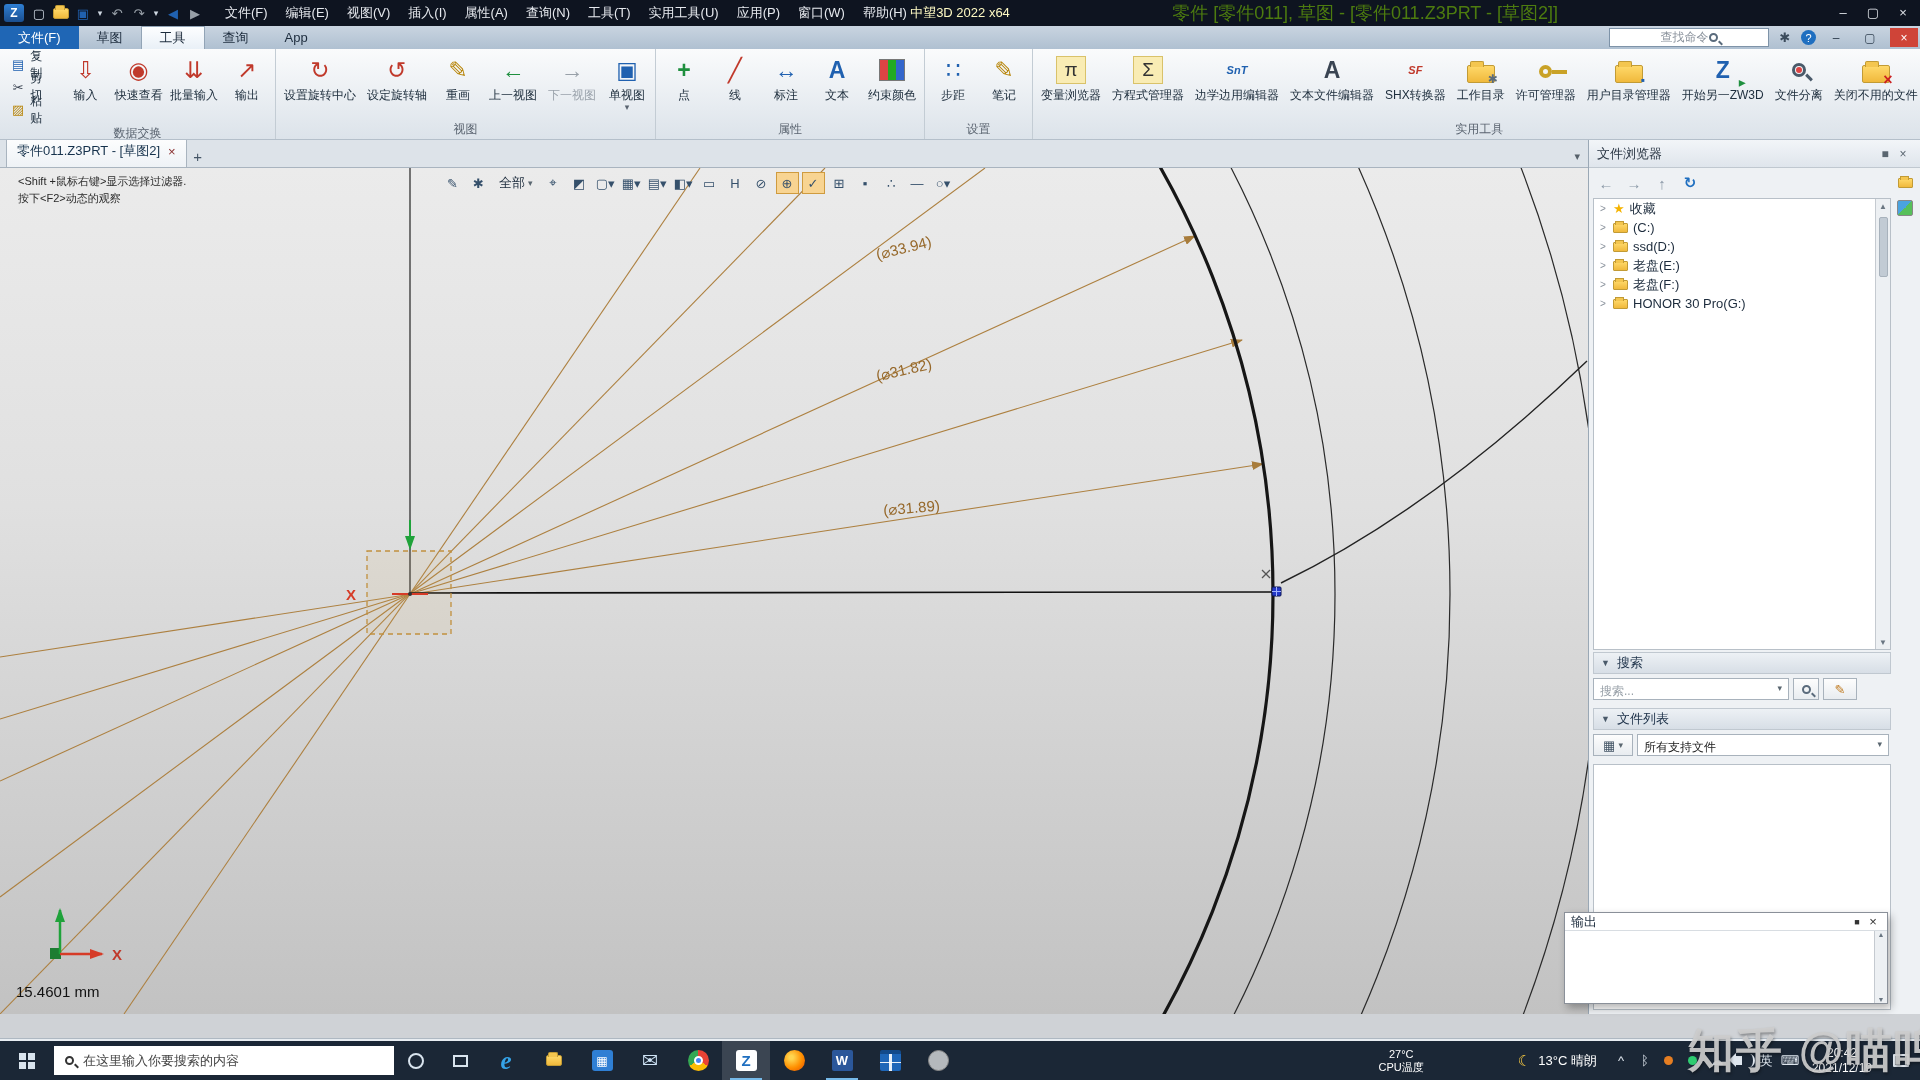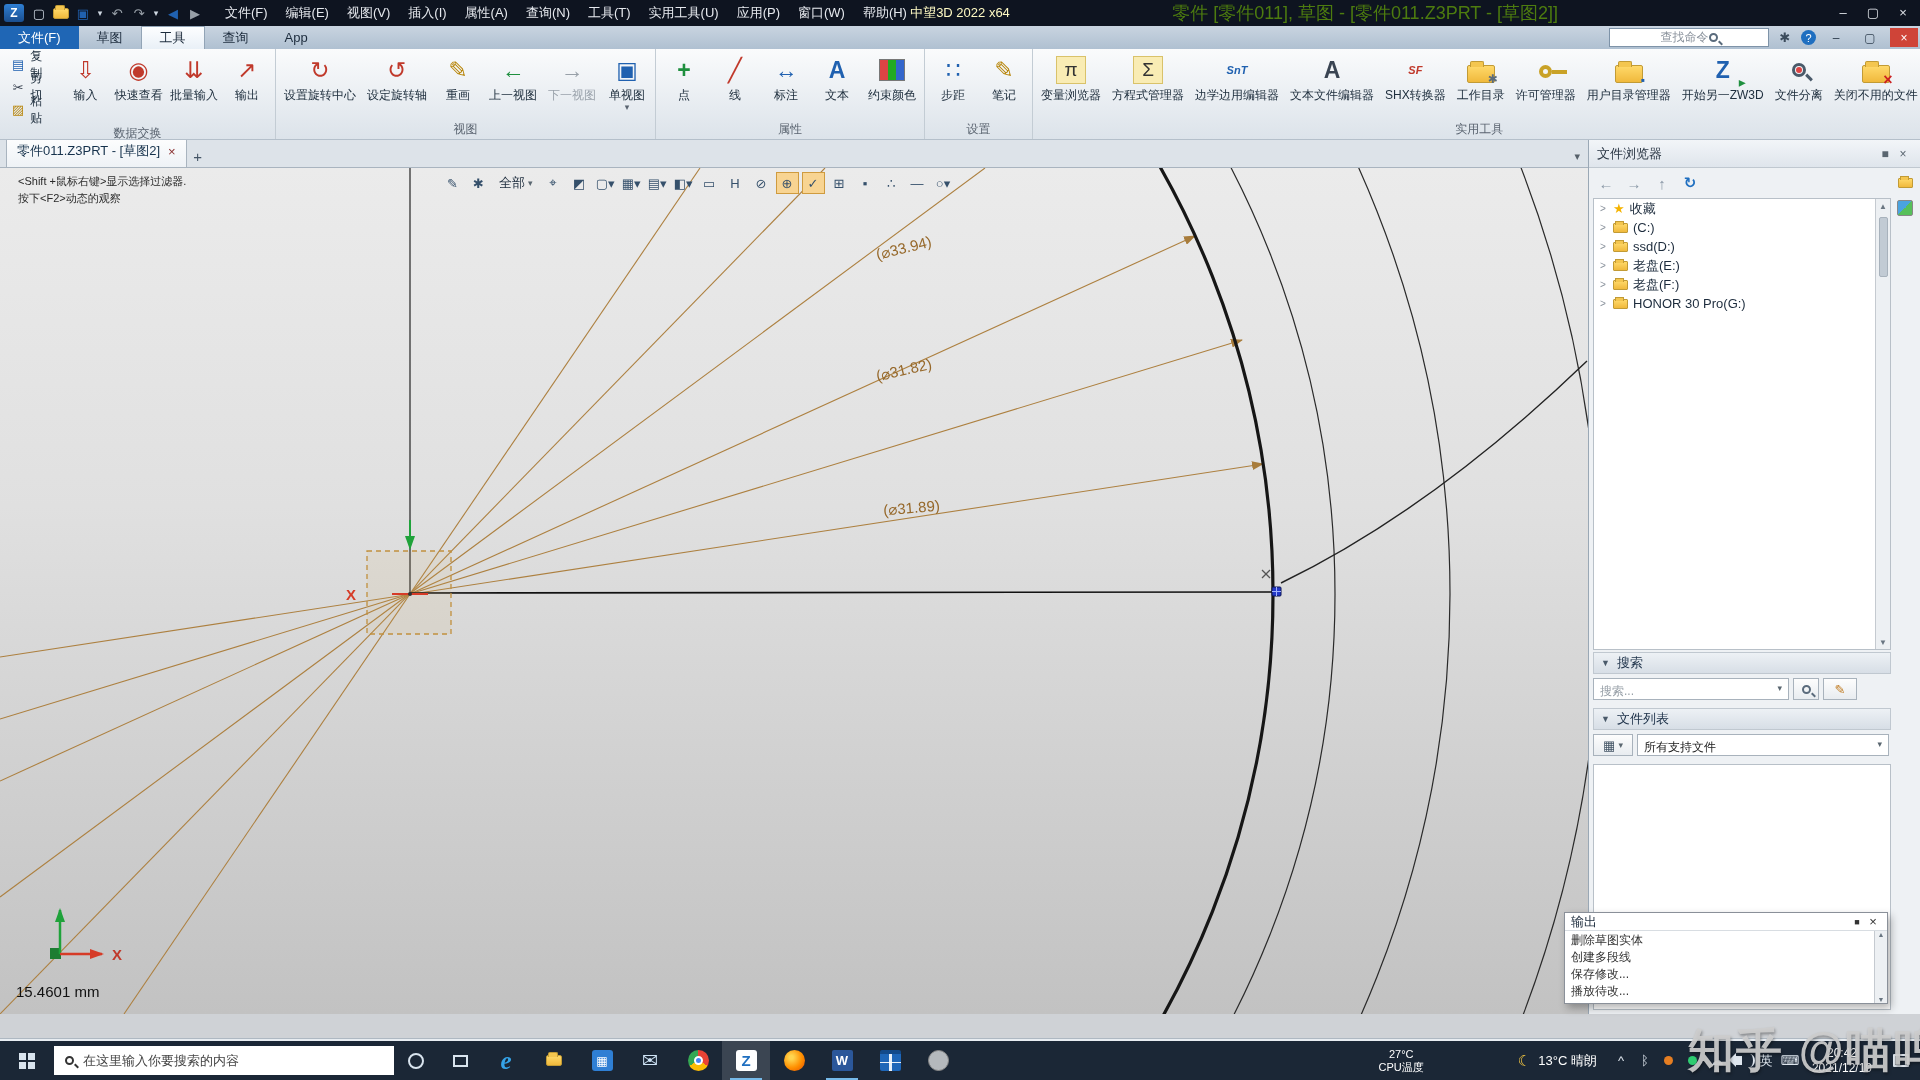--- a/index.html
+++ b/index.html
@@ -577,26 +577,20 @@
   <div style="position:absolute;left:4px;top:624px;width:298px;height:246px;background:#fff;border:1px solid #b8c0c8"></div>
 </div>
 
 <div class="outpanel">
   <div class="out-title">
     <span>输出</span>
     <span class="sp"></span>
     <span class="ot-ic">■</span>
     <span class="ot-ic x">×</span>
   </div>
-  <div class="out-lines">
-    <div>删除草图实体</div>
-    <div>创建多段线</div>
-    <div>保存修改...</div>
-    <div>播放待改...</div>
-  </div>
   <div class="out-sb">
       <span class="ar">▲</span>
       <span class="ar">▼</span>
     </div>
 </div>
 
 <div class="statusbar">
   <span>选择命令或实体</span>
   <div class="sb-icons">
     <span class="sb-ic">▦</span>

